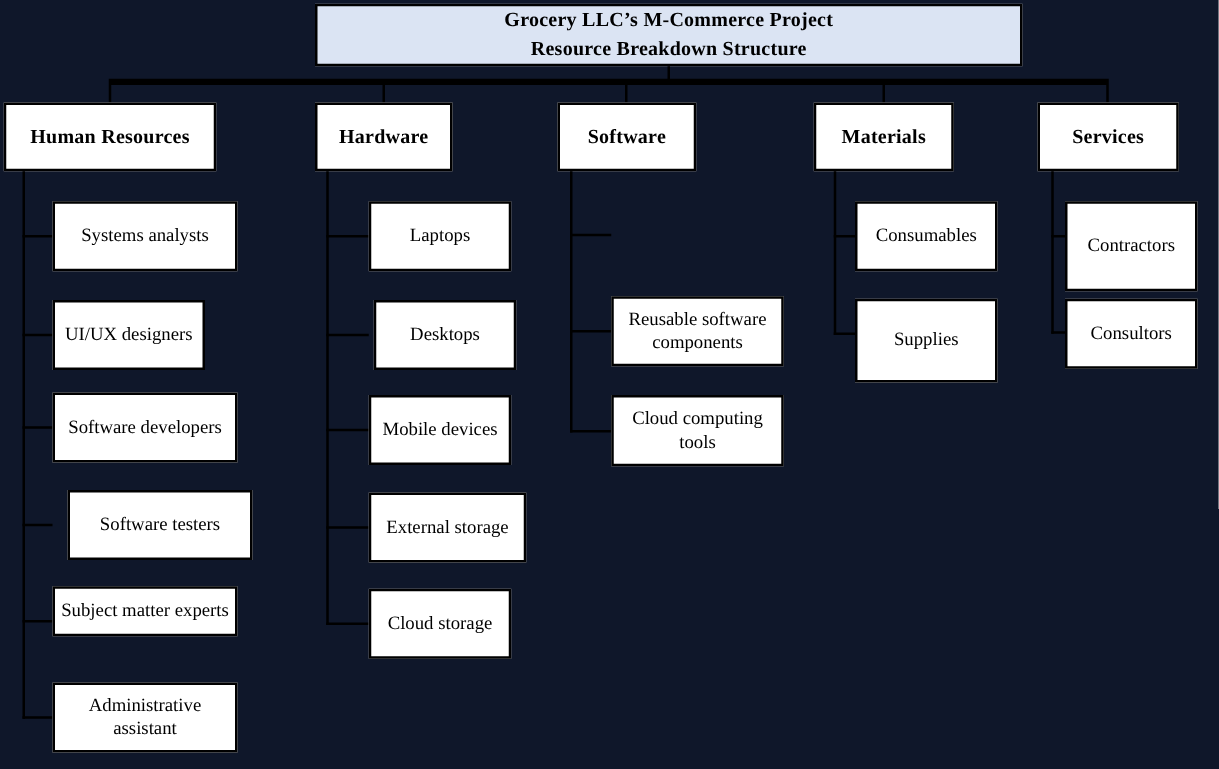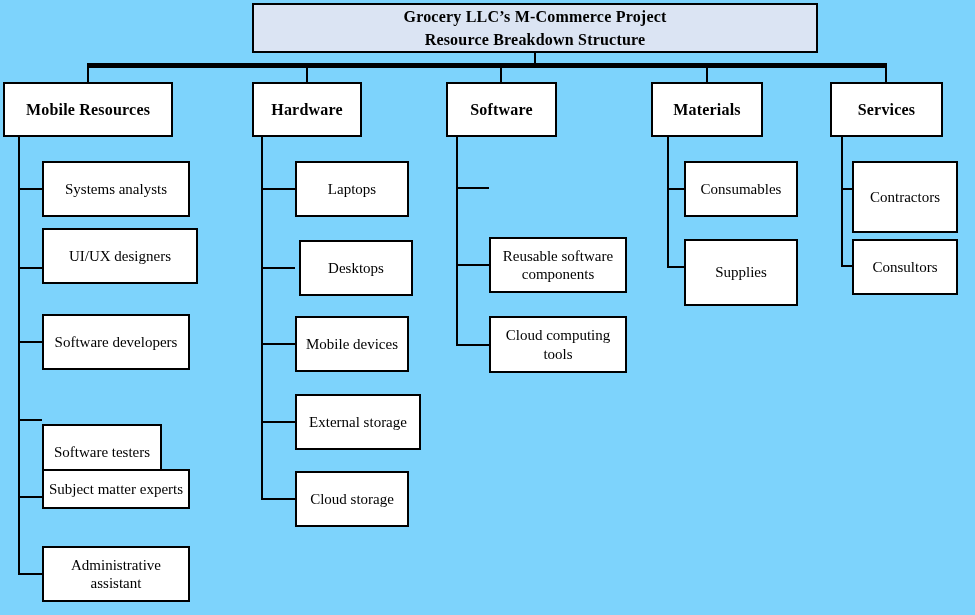--- a/index.html
+++ b/index.html
@@ -1,20 +1,20 @@
 <!DOCTYPE html>
 <html><head>
 <meta charset="utf-8">
 <style>
   html, body { margin: 0; padding: 0; background: #ffffff; }
   .canvas {
     position: relative;
     width: 975px;
     height: 615px;
-    background: #7dd3fc;
+    background: #0f172a;
     font-family: "Liberation Serif", serif;
     color: #000000;
     overflow: hidden;
   }
   .box {
     position: absolute;
     box-sizing: border-box;
     background: #ffffff;
     border: 2px solid #000000;
     display: flex;
@@ -58,37 +58,37 @@
   <div class="line" style="left:534px; top:53px; width:2px; height:11px;"></div>
 
   <div class="line" style="left:87px; top:63px; width:800px; height:5px;"></div>
 
   <div class="line" style="left:87px; top:68px; width:2px; height:14px;"></div>
   <div class="line" style="left:306px; top:68px; width:2px; height:14px;"></div>
   <div class="line" style="left:500px; top:68px; width:2px; height:14px;"></div>
   <div class="line" style="left:706px; top:68px; width:2px; height:14px;"></div>
   <div class="line" style="left:885px; top:68px; width:2px; height:14px;"></div>
 
-  <div class="box cat-box" style="left:3px; top:82px; width:170px; height:55px;">Mobile Resources</div>
+  <div class="box cat-box" style="left:3px; top:82px; width:170px; height:55px;">Human Resources</div>
   <div class="box cat-box" style="left:252px; top:82px; width:110px; height:55px;">Hardware</div>
   <div class="box cat-box" style="left:446px; top:82px; width:111px; height:55px;">Software</div>
   <div class="box cat-box" style="left:651px; top:82px; width:112px; height:55px;">Materials</div>
   <div class="box cat-box" style="left:830px; top:82px; width:113px; height:55px;">Services</div>
 
   <div class="line" style="left:18px; top:137px; width:2px; height:438px;"></div>
   <div class="line" style="left:18px; top:188px; width:24px; height:2px;"></div>
   <div class="line" style="left:18px; top:267px; width:24px; height:2px;"></div>
   <div class="line" style="left:18px; top:341px; width:24px; height:2px;"></div>
   <div class="line" style="left:18px; top:419px; width:24px; height:2px;"></div>
   <div class="line" style="left:18px; top:496px; width:24px; height:2px;"></div>
   <div class="line" style="left:18px; top:573px; width:24px; height:2px;"></div>
   <div class="box child-box" style="left:42px; top:161px; width:148px; height:56px;">Systems analysts</div>
-  <div class="box child-box" style="left:42px; top:228px; width:156px; height:56px;">UI/UX designers</div>
+  <div class="box child-box" style="left:42px; top:240px; width:122px; height:56px;">UI/UX designers</div>
   <div class="box child-box" style="left:42px; top:314px; width:148px; height:56px;">Software developers</div>
-  <div class="box child-box" style="left:42px; top:392px; width:120px; height:56px;margin-top:32px;">Software testers</div>
+  <div class="box child-box" style="left:54px; top:392px; width:148px; height:56px;">Software testers</div>
   <div class="box child-box" style="left:42px; top:469px; width:148px; height:40px;">Subject matter experts</div>
   <div class="box child-box" style="left:42px; top:546px; width:148px; height:56px;">Administrative assistant</div>
 
   <div class="line" style="left:261px; top:137px; width:2px; height:363px;"></div>
   <div class="line" style="left:261px; top:188px; width:34px; height:2px;"></div>
   <div class="line" style="left:261px; top:267px; width:34px; height:2px;"></div>
   <div class="line" style="left:261px; top:343px; width:34px; height:2px;"></div>
   <div class="line" style="left:261px; top:421px; width:34px; height:2px;"></div>
   <div class="line" style="left:261px; top:498px; width:34px; height:2px;"></div>
   <div class="box child-box" style="left:295px; top:161px; width:114px; height:56px;">Laptops</div>

